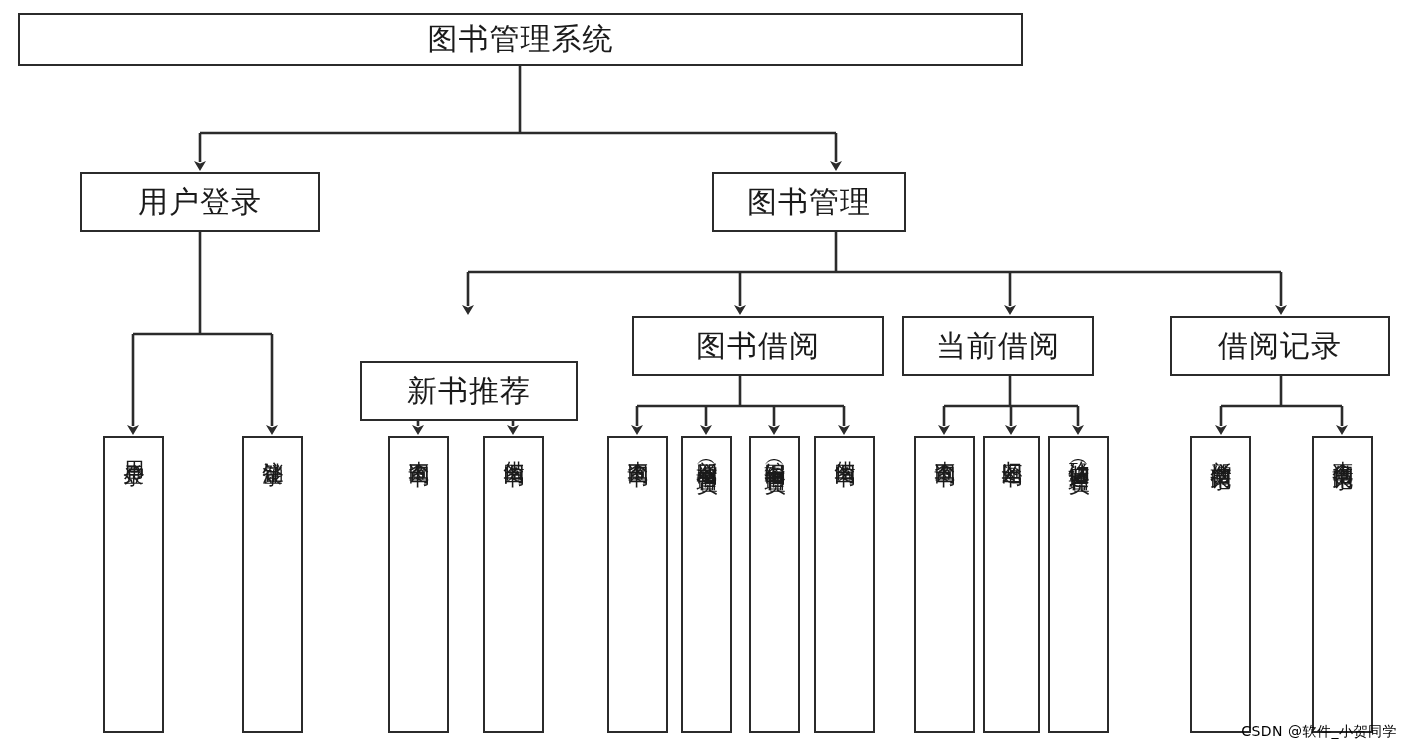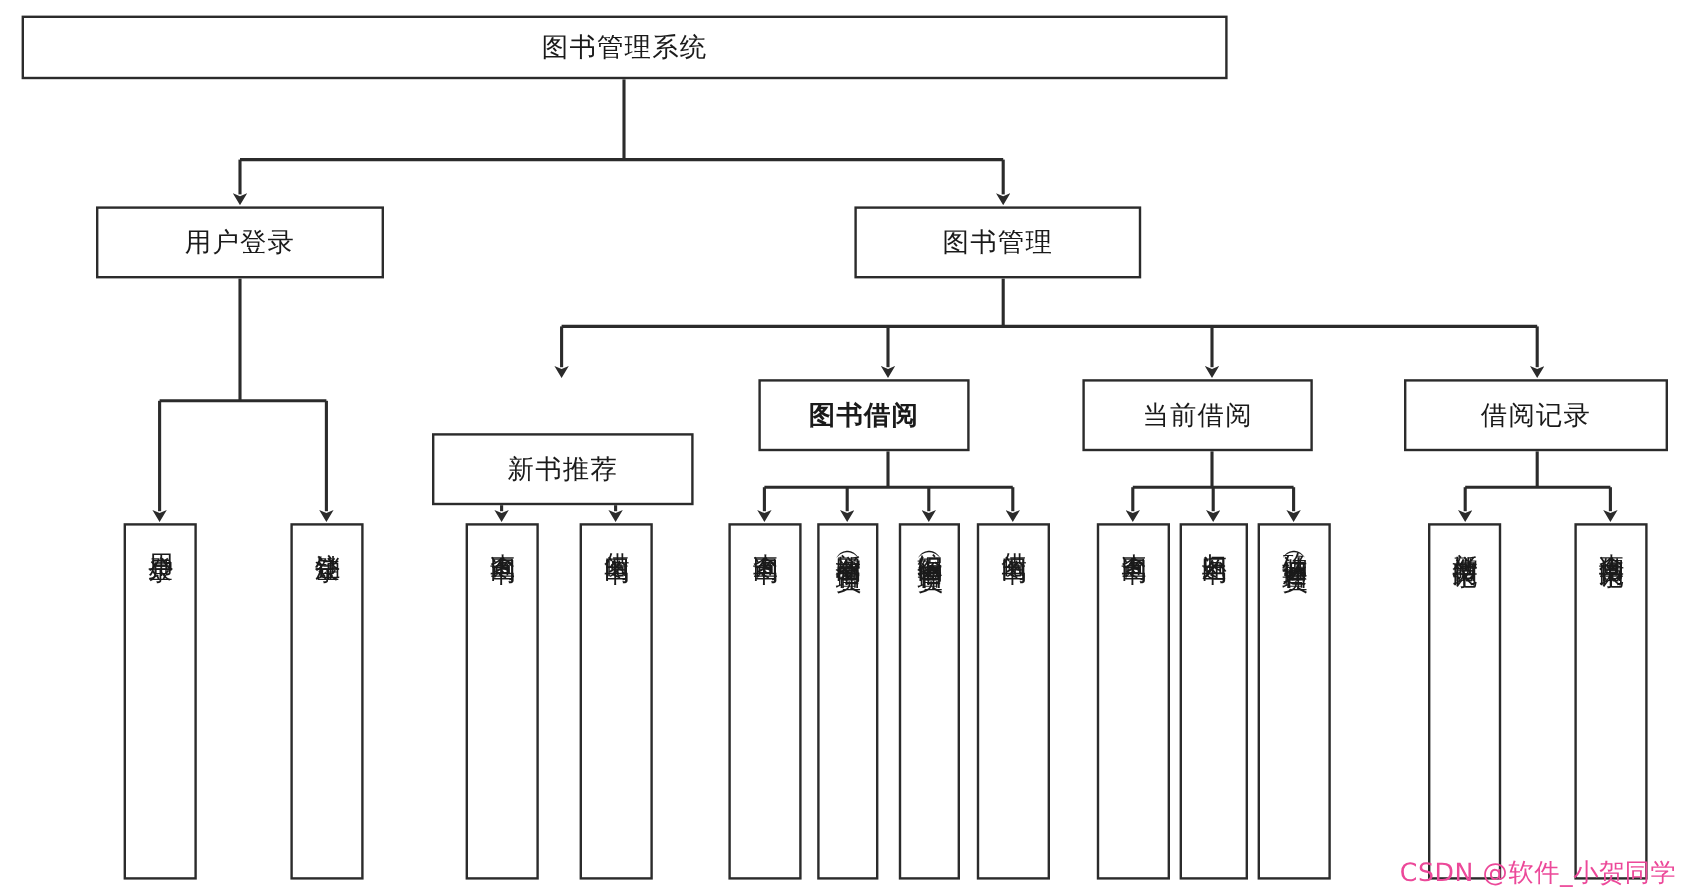--- a/index.html
+++ b/index.html
@@ -21,21 +21,21 @@
     position: absolute;
     box-sizing: border-box;
     border: 2px solid #2b2b2b;
     background: #ffffff;
     display: flex;
     align-items: center;
     justify-content: center;
     color: #1a1a1a;
   }
   .node.h {
-    font-size: 22px;
+    font-size: 30px;
     letter-spacing: 1px;
   }
   .node.v {
     font-size: 21px;
     padding: 6px 0;
     align-items: flex-start;
   }
   .vtext {
     writing-mode: vertical-rl;
     text-orientation: upright;
@@ -48,22 +48,22 @@
     left: 0;
     top: 0;
     width: 1405px;
     height: 747px;
     pointer-events: none;
   }
   #watermark {
     position: absolute;
     right: 8px;
     bottom: 6px;
-    font-size: 21px;
-    color: #ec4899;
+    font-size: 14px;
+    color: #000000;
     white-space: nowrap;
     letter-spacing: 0.5px;
   }
 </style>
 </head>
 <body>
 
 <div id="canvas">
 
   <svg id="edges" viewBox="0 0 1405 747" xmlns="http://www.w3.org/2000/svg">
@@ -116,28 +116,28 @@
     </g>
   </svg>
 
   <div class="node h" style="left:18px; top:13px; width:1005px; height:53px;">
     <span>图书管理系统</span>
   </div>
 
   <div class="node h" style="left:80px; top:172px; width:240px; height:60px;">
     <span>用户登录</span>
   </div>
-  <div class="node h" style="left:712px; top:172px; width:239px; height:60px;text-align:center;">
+  <div class="node h" style="left:712px; top:172px; width:194px; height:60px;text-align:center;">
     <span>图书管理</span>
   </div>
 
   <div class="node h" style="left:360px; top:316px; width:218px; height:60px;margin-top:45px;">
     <span>新书推荐</span>
   </div>
-  <div class="node h" style="left:632px; top:316px; width:176px; height:60px;font-weight:bold;">
+  <div class="node h" style="left:632px; top:316px; width:252px; height:60px;">
     <span>图书借阅</span>
   </div>
   <div class="node h" style="left:902px; top:316px; width:192px; height:60px;">
     <span>当前借阅</span>
   </div>
   <div class="node h" style="left:1170px; top:316px; width:220px; height:60px;">
     <span>借阅记录</span>
   </div>
 
   <div class="node v" style="left:103px; top:436px; width:61px; height:297px;">

